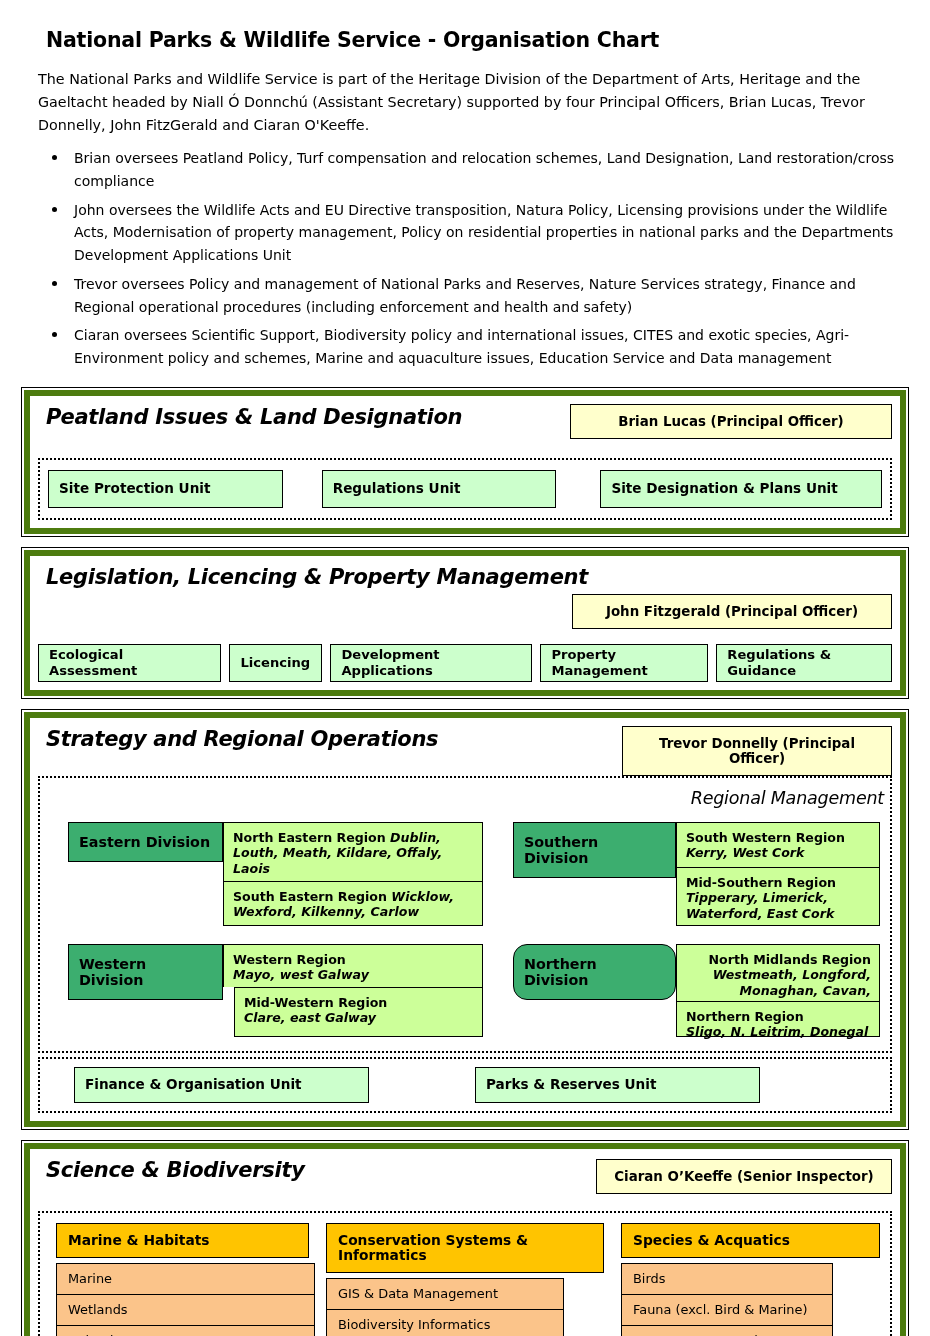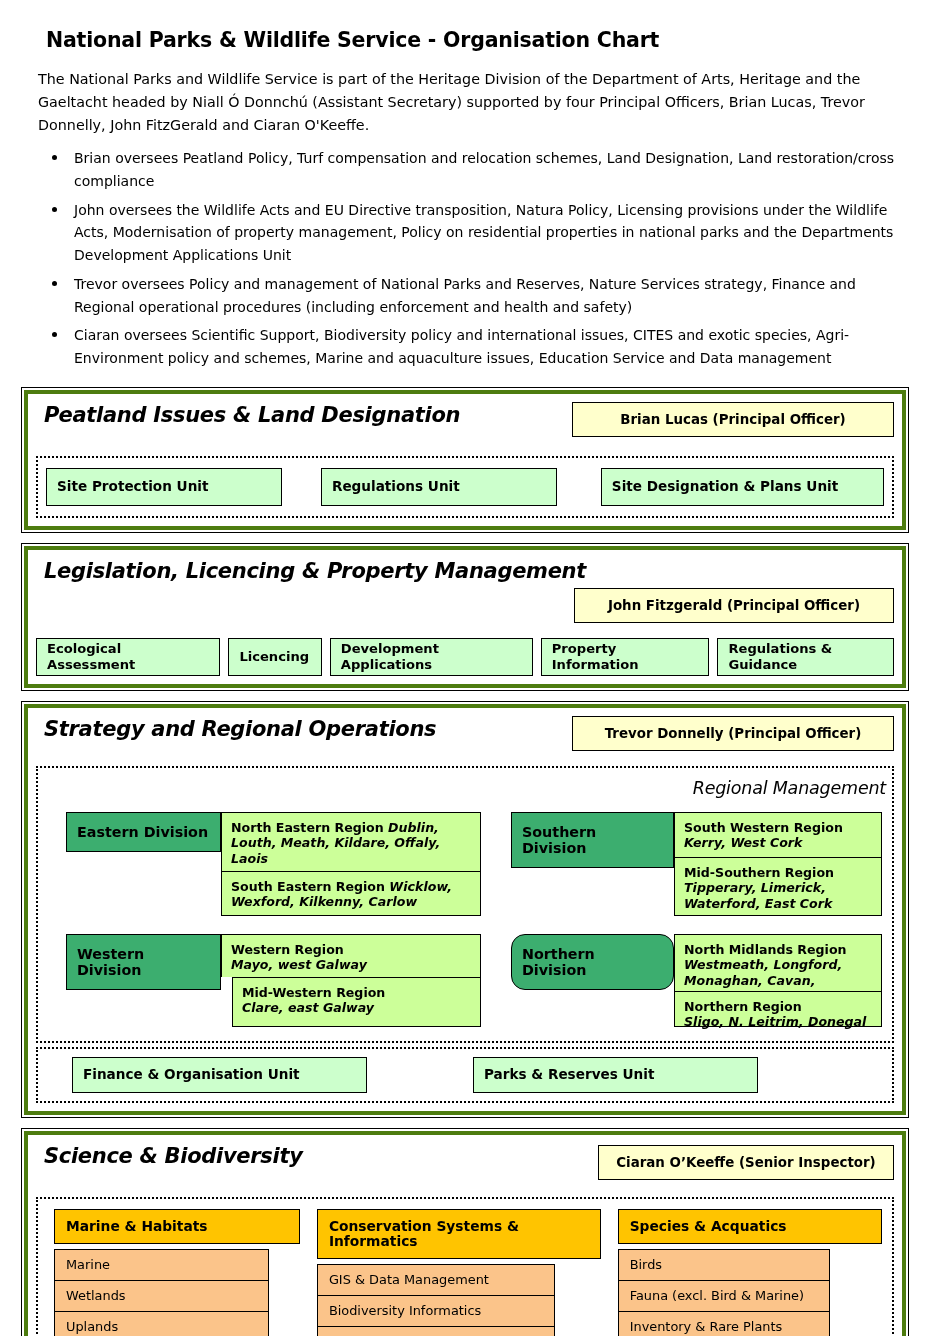--- a/index.html
+++ b/index.html
@@ -45,21 +45,21 @@
     content: "";
     position: absolute;
     left: 14px; top: 8px;
     width: 5px; height: 5px;
     border-radius: 50%;
     background: #000;
   }
 
   
   .section {
-    border: 4px solid #4d7c0f;
+    border: 6px solid #4d7c0f;
     outline: 1px solid #000;
     outline-offset: 2px;
     margin: 0 2px 16px 2px;
     background: #fff;
     position: relative;
   }
   .sec-head {
     position: relative;
     height: 58px;
     padding: 10px 12px 0 16px;
@@ -186,21 +186,21 @@
   }
   .sci-item {
     background: #fbc48a;
     border: 1px solid #000;
     border-bottom: none;
     font-size: 12.9px;
     padding: 8px 11px;
     line-height: 1.1;
   }
   .sci-col .sci-item:last-child { border-bottom: 1px solid #000; }
-  .sci-col.narrow-items .sci-item { width: 215px; }
+  .sci-col.narrow-items .sci-item { width: 259px; }
   .sci-col.mid-items .sci-item { width: 238px; }
   .sci-col.right-items .sci-item { width: 212px; }
 </style>
 </head>
 <body>
 
 <div class="page">
 
   <h1 class="doc-title">National Parks &amp; Wildlife Service - Organisation Chart</h1>
   <p class="intro-para">The National Parks and Wildlife Service is part of the Heritage Division of the Department of Arts, Heritage and the Gaeltacht headed by Niall Ó Donnchú (Assistant Secretary) supported by four Principal Officers, Brian Lucas, Trevor Donnelly, John FitzGerald and Ciaran O'Keeffe.</p>
@@ -231,30 +231,30 @@
   <div class="section">
     <div class="sec-head" style="height:88px;">
       <span class="sec-title">Legislation, Licencing &amp; Property Management</span>
       <div class="officer" style="top:38px; width:320px;">John Fitzgerald (Principal Officer)</div>
     </div>
     <div style="padding:0 8px 8px 8px;">
       <div class="row leg-row">
         <div class="unit">Ecological Assessment</div>
         <div class="unit">Licencing</div>
         <div class="unit">Development Applications</div>
-        <div class="unit">Property Information</div>
+        <div class="unit">Property Management</div>
         <div class="unit">Regulations &amp; Guidance</div>
       </div>
     </div>
   </div>
 
   <div class="section">
     <div class="sec-head" style="height:54px;">
       <span class="sec-title">Strategy and Regional Operations</span>
-      <div class="officer" style="top:8px; width:322px;">Trevor Donnelly (Principal Officer)</div>
+      <div class="officer" style="top:8px; width:270px;">Trevor Donnelly (Principal Officer)</div>
     </div>
 
     <div class="inner-dotted" style="padding:4px 6px 12px 6px;">
       <div class="regmgmt-title">Regional Management</div>
 
       <div class="div-grid">
 
         <div class="division">
           <div class="div-label">Eastern Division</div>
           <div class="regions">
@@ -293,21 +293,21 @@
             <div class="region" style="height:50px;margin-left:11px;">
               <span>Mid-Western Region</span><br>
               <em>Clare, east Galway</em>
             </div>
           </div>
         </div>
 
         <div class="division">
           <div class="div-label" style="flex:0 0 163px; width:163px;border-radius:14px;">Northern Division</div>
           <div class="regions">
-            <div class="region" style="height:57px;">
+            <div class="region" style="height:57px;text-align:right;">
               <span>North Midlands Region</span><br>
               <em>Westmeath, Longford, Monaghan, Cavan,</em>
             </div>
             <div class="region" style="height:36px;">
               <span>Northern Region</span><br>
               <em>Sligo, N. Leitrim, Donegal</em>
             </div>
           </div>
         </div>
 

